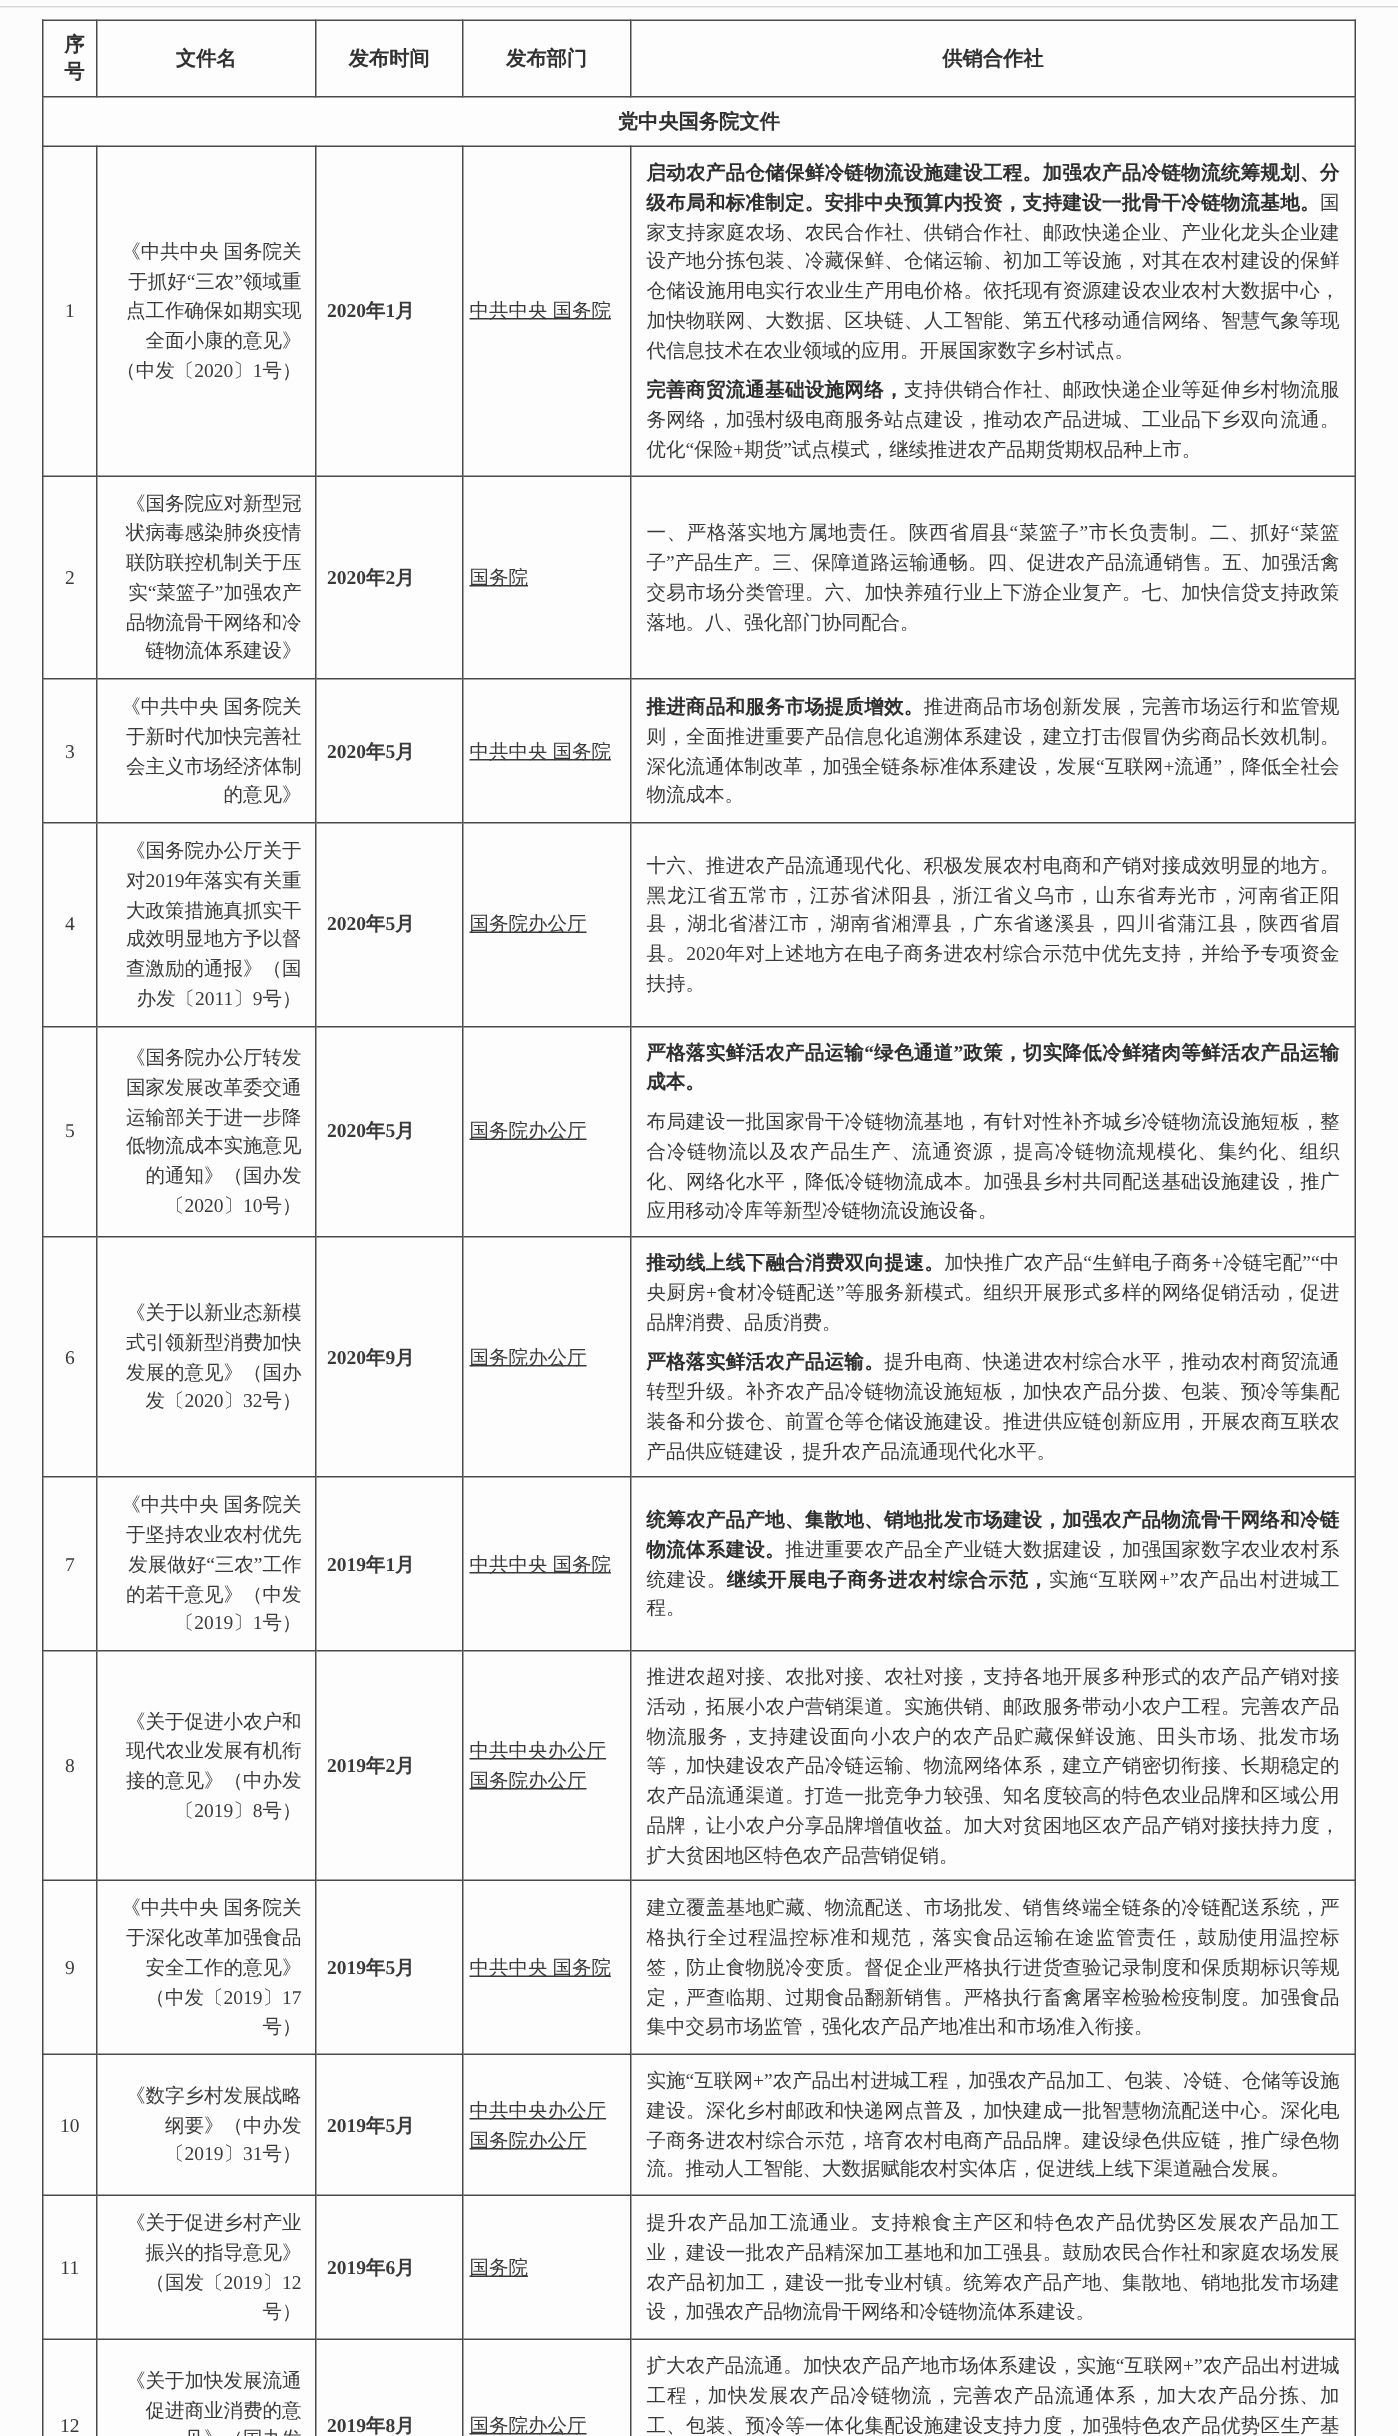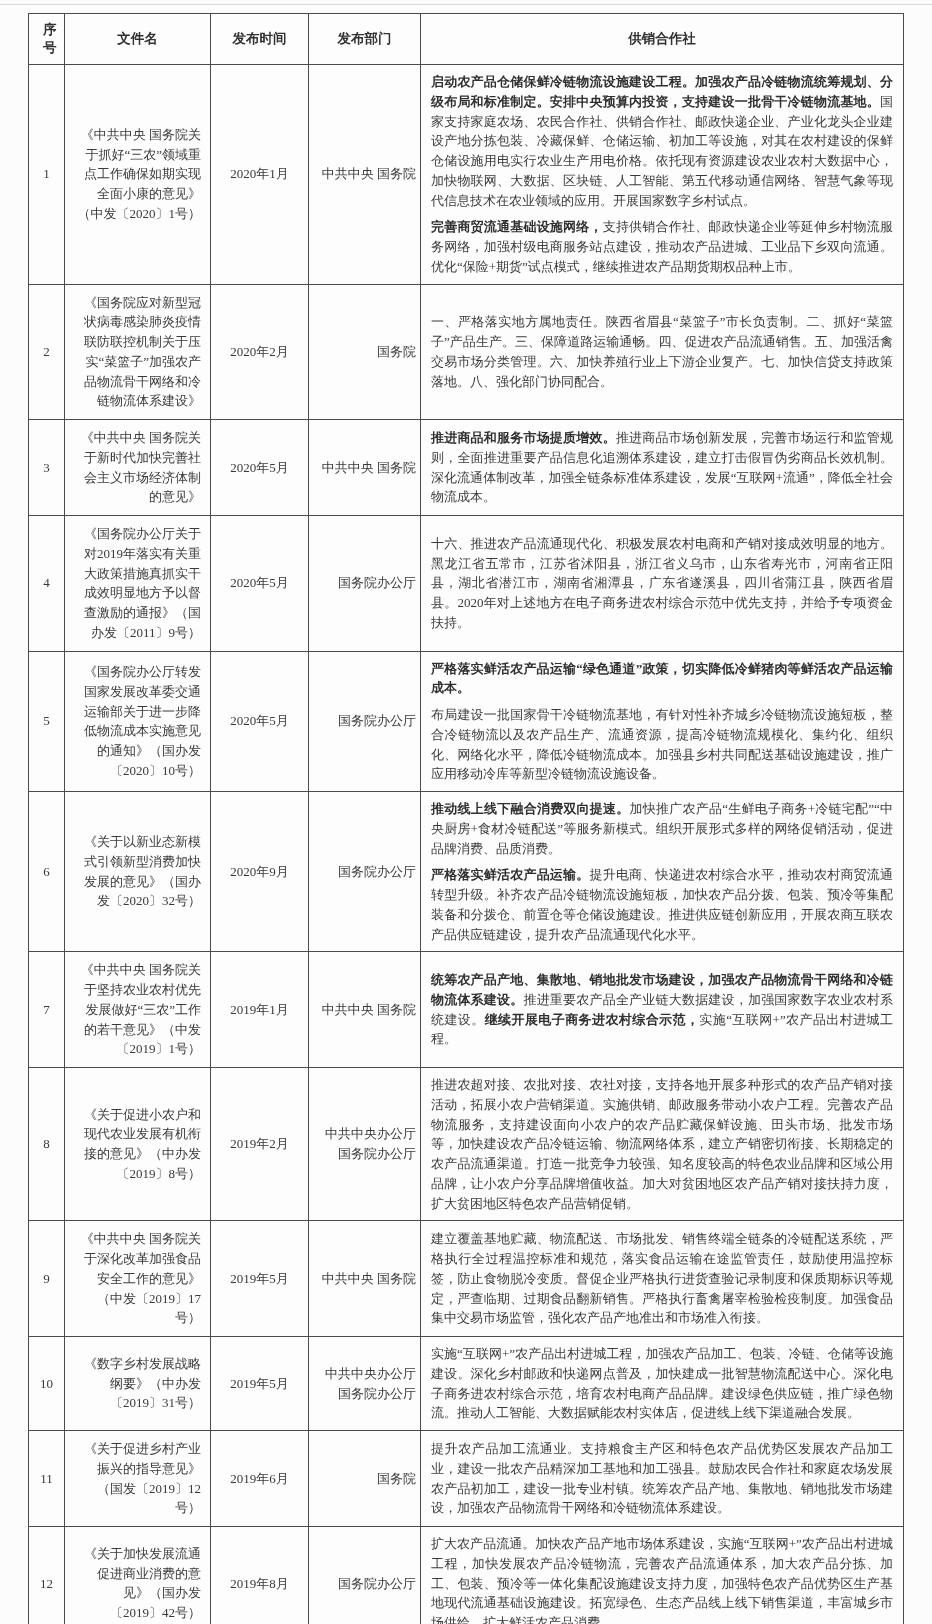--- a/index.html
+++ b/index.html
@@ -54,22 +54,22 @@
   .doc-table td{
     font-family:"Liberation Serif",serif;
     font-size:13px;
     line-height:1.52;
     color:#3a3a3a;
     padding:6px 7px;
     margin-left:44px;
   }
   td.cell-no{ text-align:center; font-size:13px; }
   td.cell-title{ text-align:right; padding:8px 9px; }
-  td.cell-date{ text-align:center; white-space:nowrap; }
-  td.cell-dept{ text-align:right; white-space:pre-line; padding:6px 4px; }
+  td.cell-date{ white-space:nowrap;font-weight:bold; }
+  td.cell-dept{ text-align:left; white-space:pre-line; padding:6px 4px;text-decoration:underline; }
   td.cell-content{ text-align:justify; padding:7px 10px; }
   td.cell-content p{ margin:0 0 7px 0; }
   td.cell-content p:last-child{ margin-bottom:0; }
   td.cell-content b{ font-weight:bold; color:#303030; }
 </style>
 </head>
 <body>
 
 <div class="page">
   <div class="top-rule"></div>
@@ -83,20 +83,23 @@
       <col>
     </colgroup>
     <thead>
       <tr>
         <th>序号</th>
         <th>文件名</th>
         <th>发布时间</th>
         <th>发布部门</th>
         <th>供销合作社</th>
       </tr>
+      <tr class="section-row">
+        <th colspan="5">党中央国务院文件</th>
+      </tr>
     </thead>
     <tbody>
   <tr>
     <td class="cell-no">1</td>
     <td class="cell-title">《中共中央 国务院关于抓好“三农”领域重点工作确保如期实现全面小康的意见》（中发〔2020〕1号）</td>
     <td class="cell-date">2020年1月</td>
     <td class="cell-dept">中共中央 国务院</td>
     <td class="cell-content">
             <p><b>启动农产品仓储保鲜冷链物流设施建设工程。加强农产品冷链物流统筹规划、分级布局和标准制定。安排中央预算内投资，支持建设一批骨干冷链物流基地。</b><span>国家支持家庭农场、农民合作社、供销合作社、邮政快递企业、产业化龙头企业建设产地分拣包装、冷藏保鲜、仓储运输、初加工等设施，对其在农村建设的保鲜仓储设施用电实行农业生产用电价格。依托现有资源建设农业农村大数据中心，加快物联网、大数据、区块链、人工智能、第五代移动通信网络、智慧气象等现代信息技术在农业领域的应用。开展国家数字乡村试点。</span></p>
             <p><b>完善商贸流通基础设施网络，</b><span>支持供销合作社、邮政快递企业等延伸乡村物流服务网络，加强村级电商服务站点建设，推动农产品进城、工业品下乡双向流通。优化“保险+期货”试点模式，继续推进农产品期货期权品种上市。</span></p>

